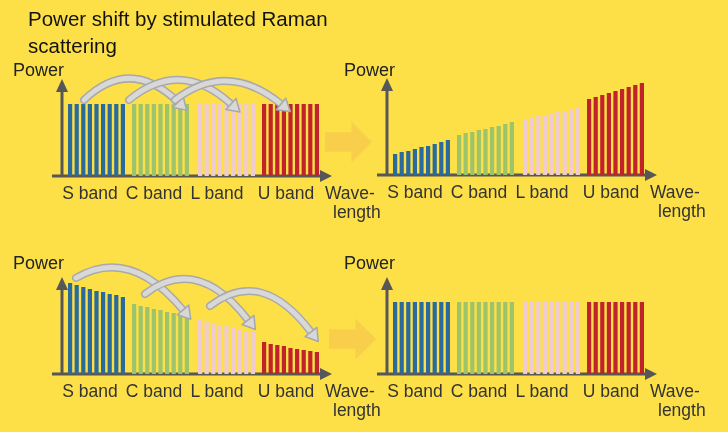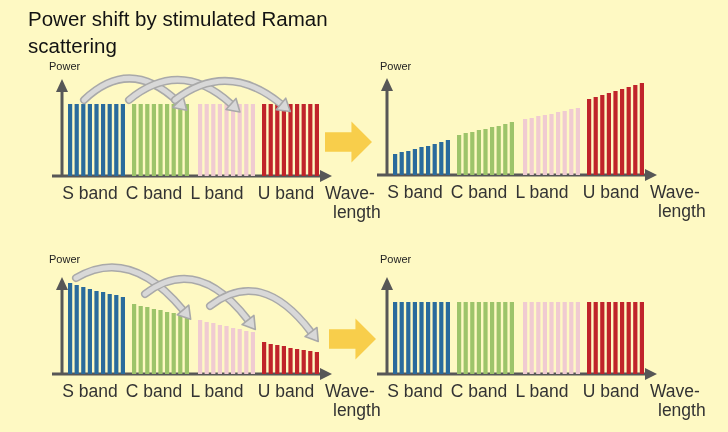--- a/index.html
+++ b/index.html
@@ -1,22 +1,22 @@
 <!DOCTYPE html>
 <html><head>
 <meta charset="utf-8">
 <style>
   html,body{margin:0;padding:0;background:#fff;}
-  .canvas{position:relative;width:728px;height:432px;background:#fef9c3;overflow:hidden;
+  .canvas{position:relative;width:728px;height:432px;background:#fde047;overflow:hidden;
           font-family:"Liberation Sans",sans-serif;}
   .title-left{position:absolute;left:28px;top:5px;width:312px;font-size:20.5px;
               line-height:27px;color:#121212;}
   .title-right{position:absolute;left:372px;top:9px;font-size:19.5px;color:#4a4a4a;white-space:nowrap;}
   .title-right .t2{color:#1f1f1f;}
-  .power{position:absolute;font-size:11px;color:#222;margin-left:36px;}
+  .power{position:absolute;font-size:18px;color:#222;}
   .power.tl{left:13px;top:60px;}
   .power.tr{left:344px;top:60px;}
   .power.bl{left:13px;top:253px;}
   .power.br{left:344px;top:253px;}
   svg.chart{position:absolute;width:355px;height:165px;overflow:visible;}
   svg.chart.tl{left:44px;top:58px;}
   svg.chart.tr{left:369px;top:57px;}
   svg.chart.bl{left:44px;top:256px;}
   svg.chart.br{left:369px;top:256px;}
   svg.chart text{font-family:"Liberation Sans",sans-serif;fill:#333;font-size:17.5px;}

